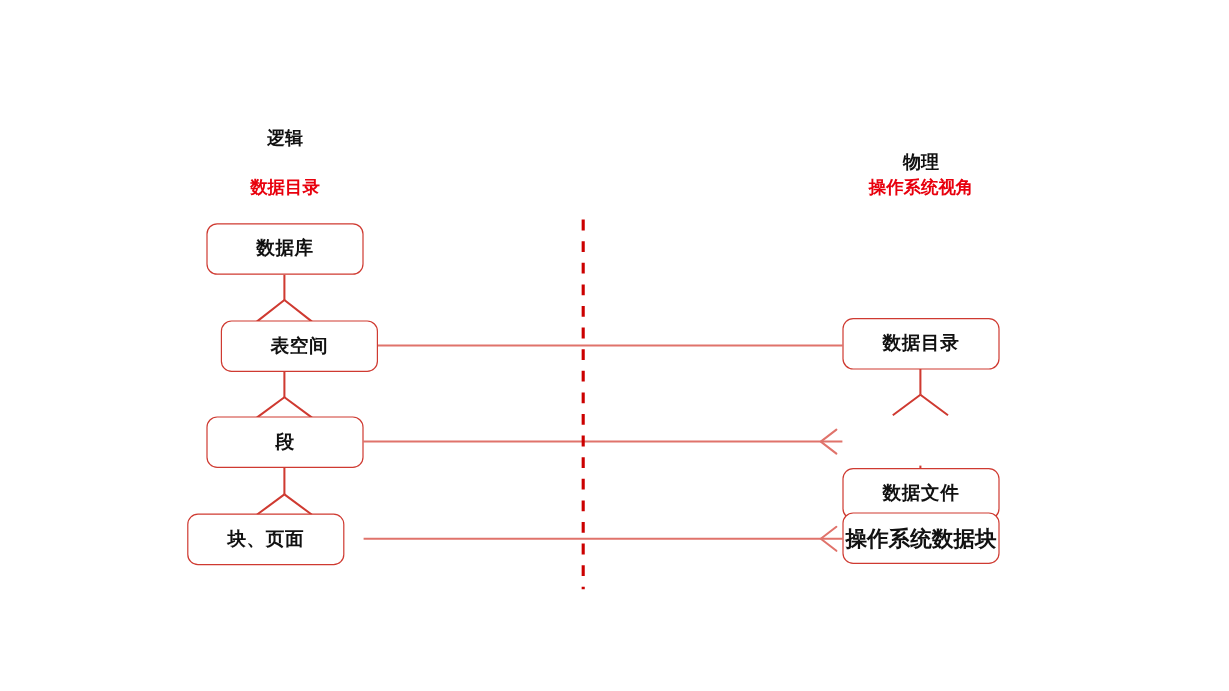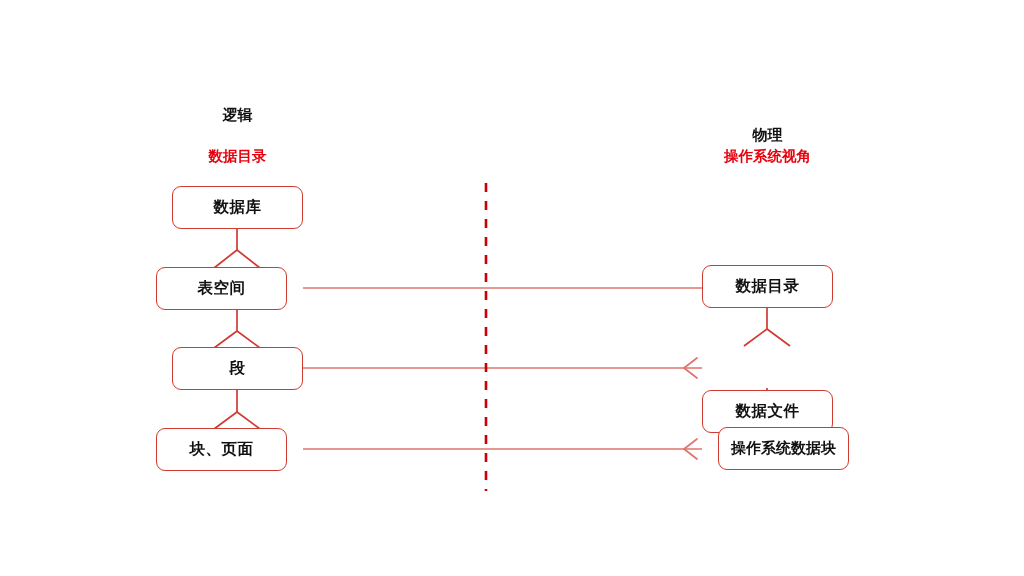--- a/index.html
+++ b/index.html
@@ -48,21 +48,21 @@
     background: #ffffff;
     display: flex;
     align-items: center;
     justify-content: center;
     color: #111111;
     font-weight: bold;
     font-size: 15.5px;
     letter-spacing: 0.5px;
     white-space: nowrap;
   }
-  .node.tight { letter-spacing: 0px; font-size: 15px; margin-left: 16px; }
+  .node.tight { letter-spacing: 0px; font-size: 18px; }
 </style>
 </head>
 <body>
 
 <div id="canvas">
 
   <svg id="wires" viewBox="0 0 1024 576">
 
     <g>
       <path d="M 237 229 L 237 250" stroke="#cf3a31" stroke-width="1.7" fill="none"></path>
@@ -109,21 +109,21 @@
   </svg>
 
   <div class="col-head col-title" style="left:172px; top:106px; width:131px;">逻辑</div>
   <div class="col-head col-sub" style="left:162px; top:147px; width:151px;">数据目录</div>
 
   <div class="col-head col-title" style="left:702px; top:106px; width:131px;margin-top:20px;">物理</div>
   <div class="col-head col-sub" style="left:692px; top:147px; width:151px;">操作系统视角</div>
 
   <div class="node" style="left:172px; top:186px; width:131px; height:43px;">数据库</div>
 
-  <div class="node" style="left:156px; top:267px; width:131px; height:43px;text-align:center;">表空间</div>
+  <div class="node" style="left:184px; top:267px; width:131px; height:43px;text-align:center;">表空间</div>
 
   <div class="node" style="left:172px; top:347px; width:131px; height:43px;">段</div>
 
   <div class="node" style="left:156px; top:428px; width:131px; height:43px;">块、页面</div>
 
   <div class="node" style="left:702px; top:265px; width:131px; height:43px;font-family:Liberation Serif, serif;">数据目录</div>
 
   <div class="node" style="left:702px; top:346px; width:131px; height:43px;margin-top:44px;">数据文件</div>
 
   <div class="node tight" style="left:702px; top:427px; width:131px; height:43px;">操作系统数据块</div>

